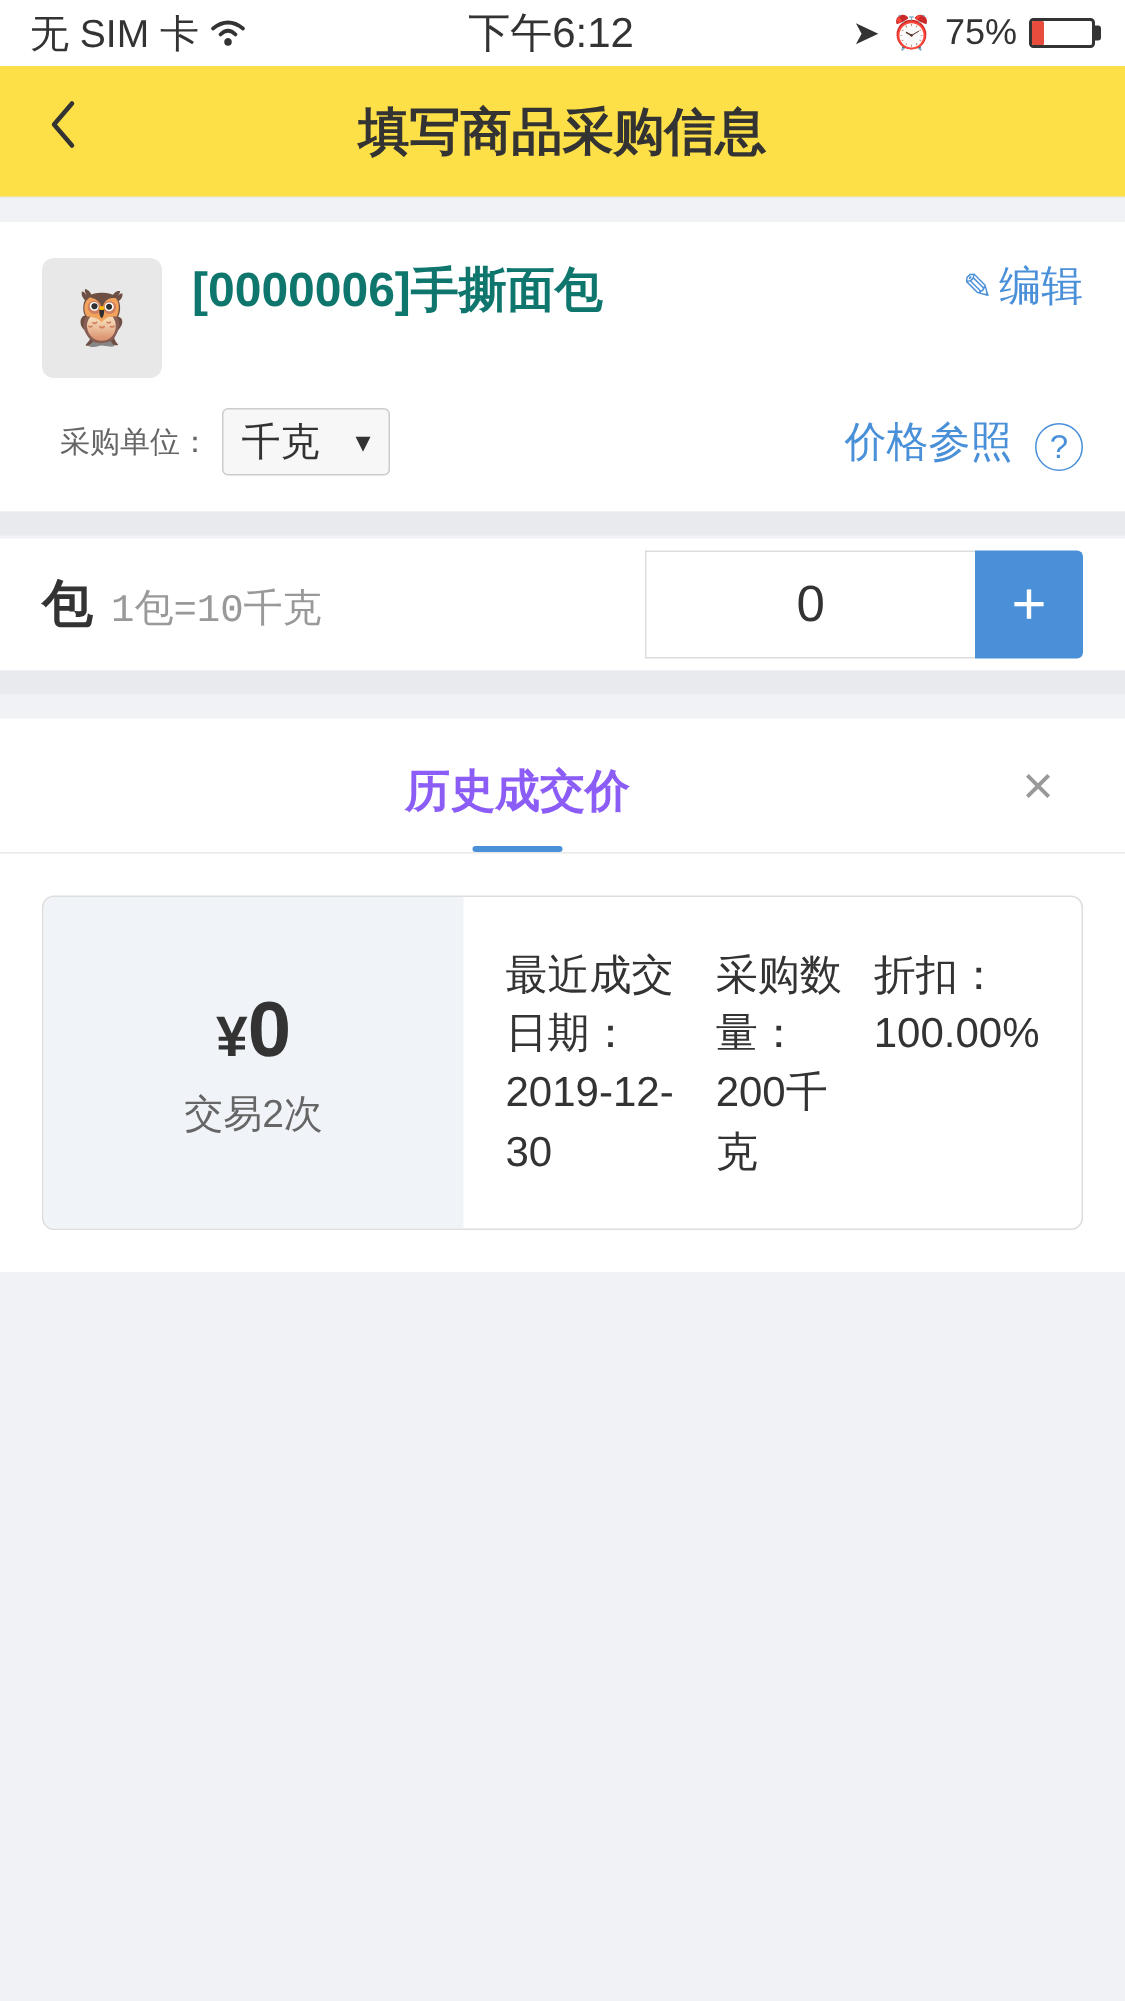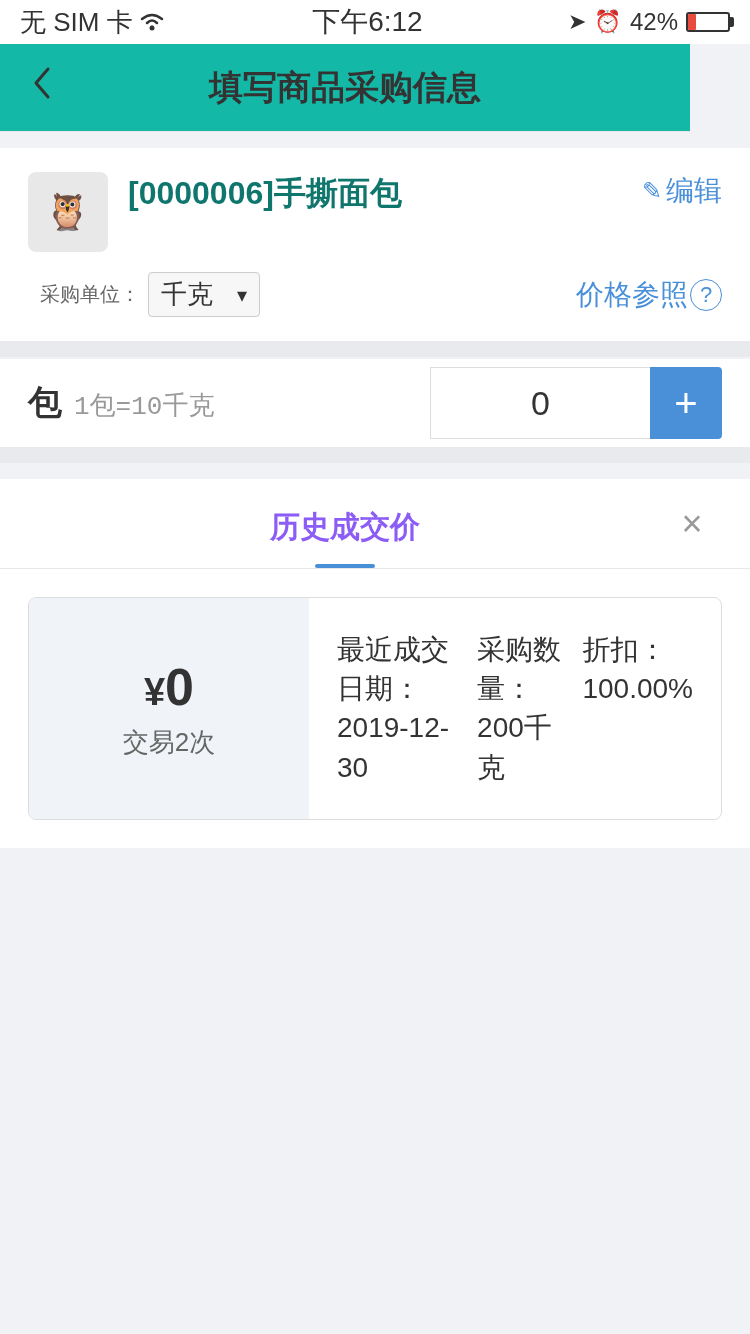--- a/index.html
+++ b/index.html
@@ -47,23 +47,23 @@
     }
     .battery-fill {
       width: 20%;
       height: 100%;
       background: #e74c3c;
       border-radius: 1px;
     }
 
     
     .nav-header {
-      width: 690px;
+      width: 750px;
       height: 88px;
-      background: #14b8a6;
+      background: #fde047;
       display: flex;
       align-items: center;
       justify-content: center;
       border-bottom: 1px solid #e8e8e8;
       position: relative;
     }
     .nav-back {
       position: absolute;
       left: 28px;
       font-size: 36px;
@@ -138,22 +138,22 @@
       font-size: 26px;
       color: #333;
       background: #f7f7f7;
       margin-left: 8px;
       cursor: pointer;
     }
     .price-ref {
       color: #4a90d9;
       font-size: 28px;
       display: flex;
-      align-items: center;
-      gap: 2px;
+      align-items: flex-end;
+      gap: 15px;
       cursor: pointer;
     }
 
     
     .quantity-row {
       background: #fff;
       margin-top: 2px;
       padding: 0 28px;
       height: 88px;
       display: flex;
@@ -316,21 +316,21 @@
         <path d="M10 14 Q15 9 20 14" stroke="#333" stroke-width="2.5" fill="none" stroke-linecap="round"></path>
         <path d="M5 10 Q15 2 25 10" stroke="#333" stroke-width="2.5" fill="none" stroke-linecap="round"></path>
         <circle cx="15" cy="19" r="2.5" fill="#333"></circle>
       </svg>
     </span>
   </div>
   <div style="font-size:28px;font-weight:500;">下午6:12</div>
   <div class="status-right">
     <span style="font-size:22px;">➤</span>
     <span style="font-size:22px;">⏰</span>
-    <span style="font-size:24px;">42%</span>
+    <span style="font-size:24px;">75%</span>
     <div class="battery-icon">
       <div class="battery-fill"></div>
     </div>
   </div>
 </div>
 
 <div class="nav-header">
   <div class="nav-back">
     <svg width="28" height="44" viewBox="0 0 28 44">
       <path d="M20 8 L8 22 L20 36" stroke="#333" stroke-width="3" fill="none" stroke-linecap="round" stroke-linejoin="round"></path>

